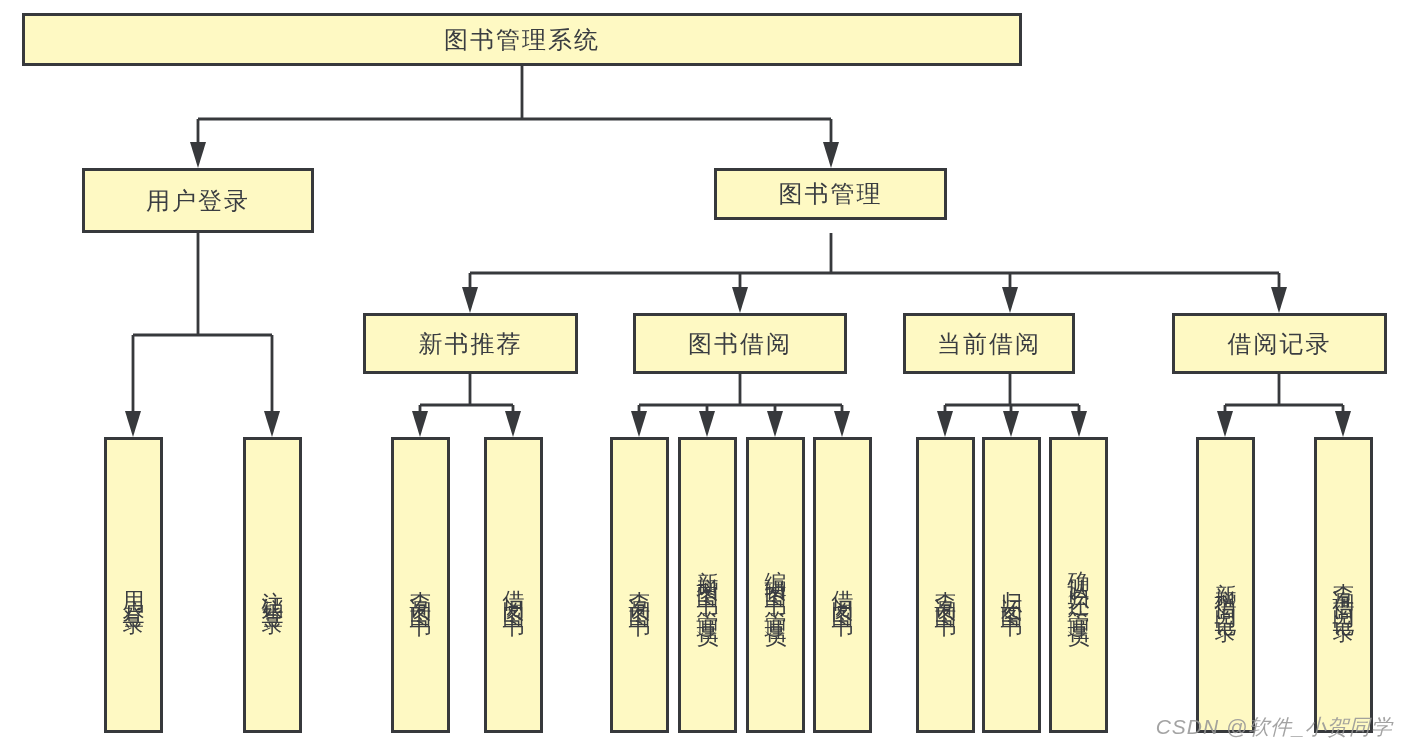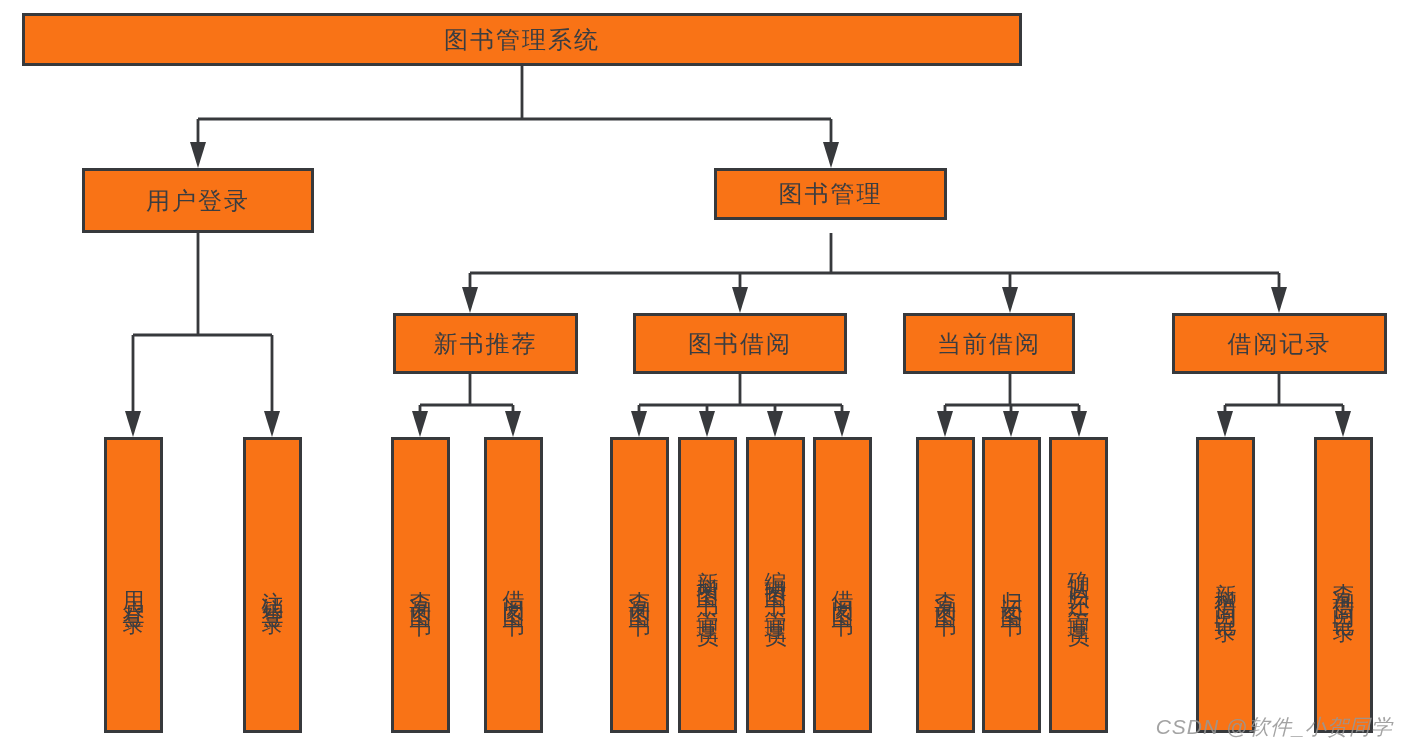--- a/index.html
+++ b/index.html
@@ -20,21 +20,21 @@
     position: absolute;
     left: 0;
     top: 0;
     width: 1405px;
     height: 747px;
     z-index: 1;
   }
   .box {
     position: absolute;
     box-sizing: border-box;
-    background: #f97316;
+    background: #fef9c3;
     border: 3px solid #37393c;
     display: flex;
     align-items: center;
     justify-content: center;
     z-index: 2;
   }
   .box.h span {
     font-size: 24px;
     letter-spacing: 2px;
     white-space: nowrap;
@@ -101,21 +101,21 @@
     <span>图书管理系统</span>
   </div>
 
   <div class="box h" style="left:82px; top:168px; width:232px; height:65px;">
     <span>用户登录</span>
   </div>
   <div class="box h" style="left:714px; top:168px; width:233px; height:52px;">
     <span>图书管理</span>
   </div>
 
-  <div class="box h" style="left:363px; top:313px; width:185px; height:61px;margin-left:30px;">
+  <div class="box h" style="left:363px; top:313px; width:215px; height:61px;">
     <span>新书推荐</span>
   </div>
   <div class="box h" style="left:633px; top:313px; width:214px; height:61px;">
     <span>图书借阅</span>
   </div>
   <div class="box h" style="left:903px; top:313px; width:172px; height:61px;">
     <span>当前借阅</span>
   </div>
   <div class="box h" style="left:1172px; top:313px; width:215px; height:61px;">
     <span>借阅记录</span>

